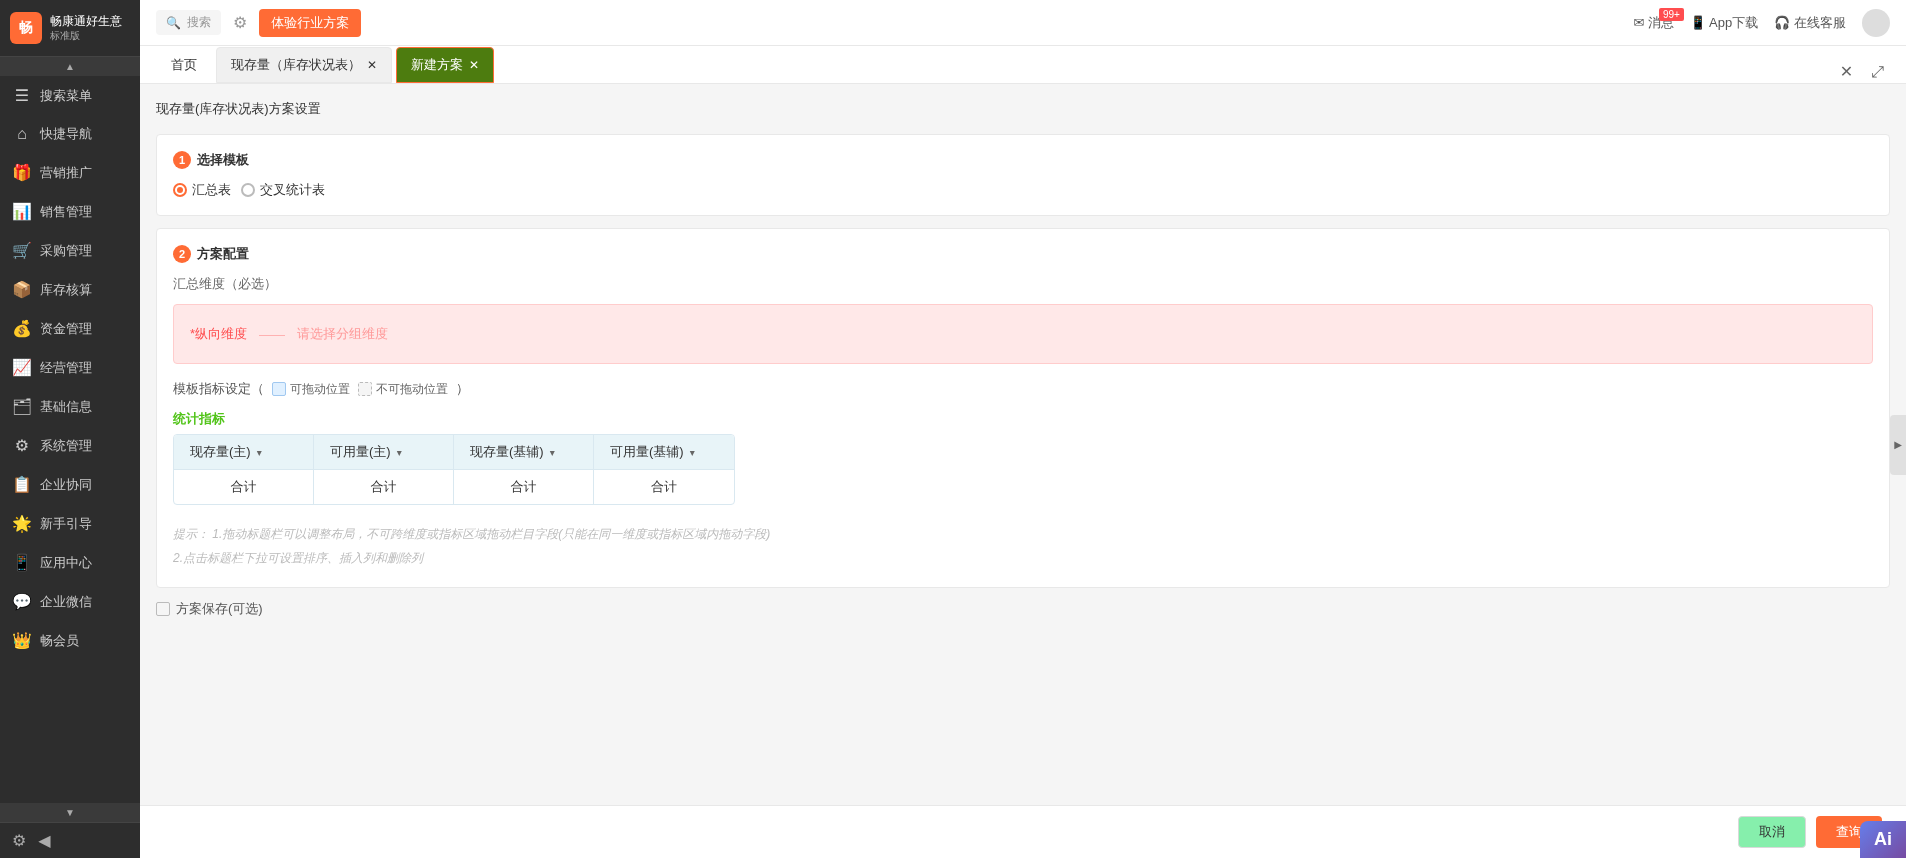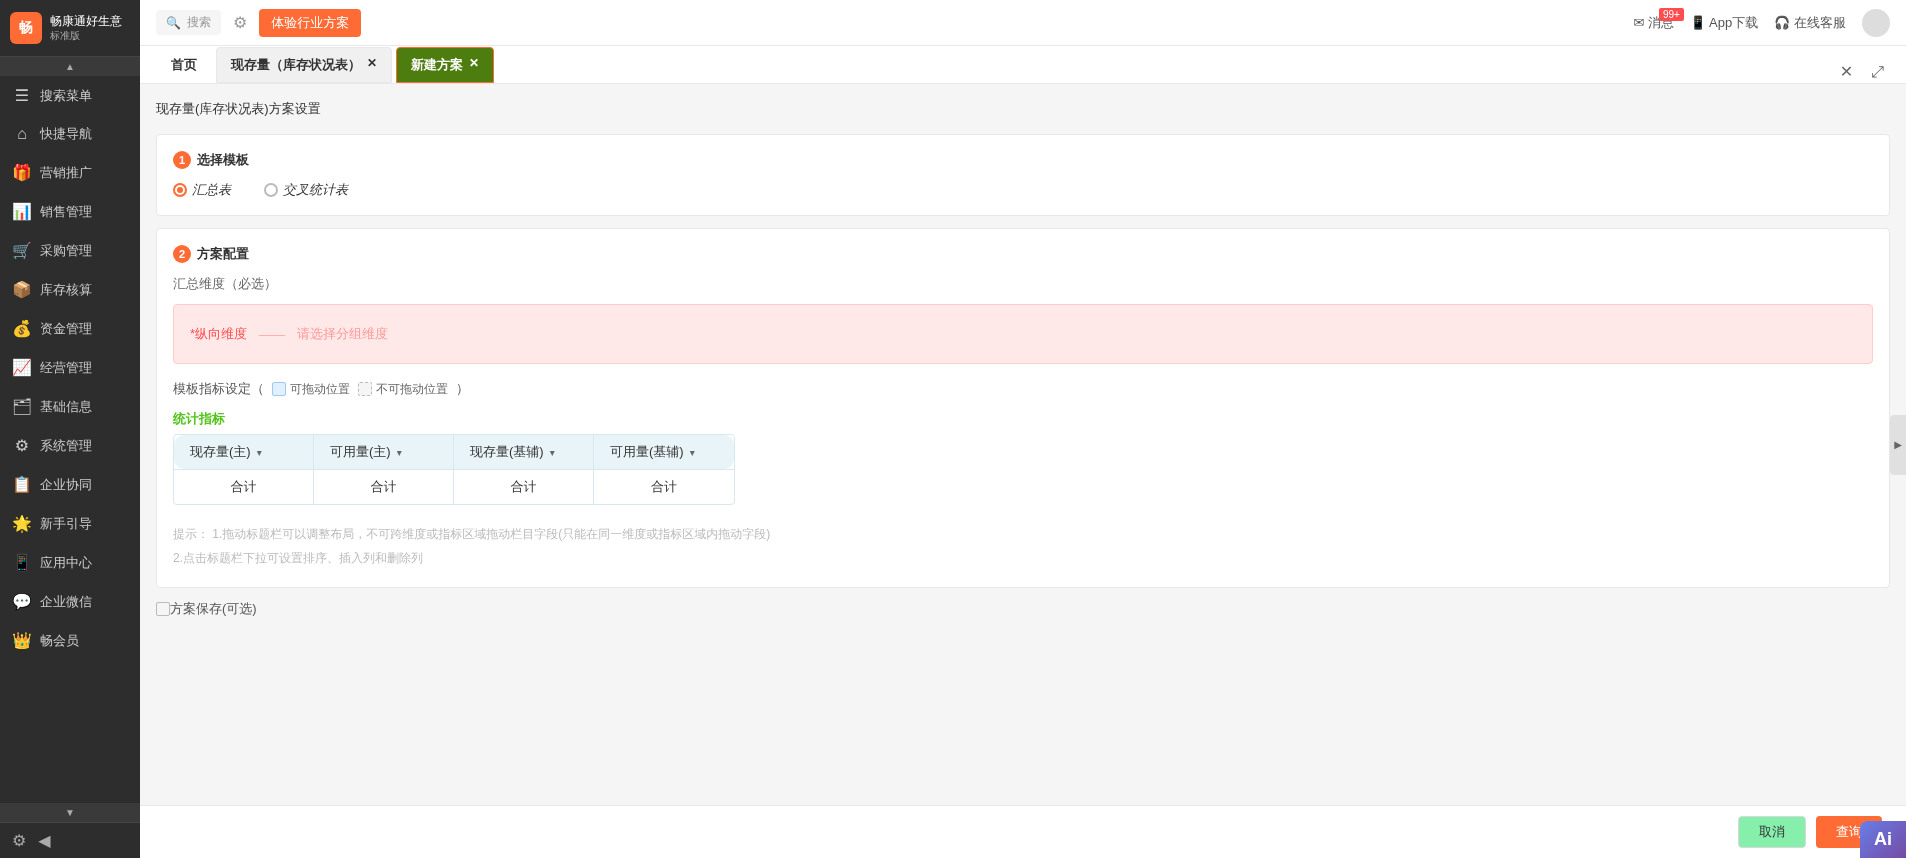--- a/index.html
+++ b/index.html
@@ -119,21 +119,21 @@
     }
     .tab {
       padding: 8px 14px;
       font-size: 13px;
       cursor: pointer;
       color: #555;
       border: 1px solid transparent;
       margin-right: 4px;
       border-radius: 4px 4px 0 0;
       position: relative;
-      display: flex; gap: 6px; font-weight: bold;
+      display: flex; align-items: center; gap: 6px;
     }
     .tab.home { color: #333; }
     .tab.active {
       background: #f0f0f0;
       border-color: #e8e8e8;
       color: #333;
     }
     .tab.new-scheme {
       background: #4d7c0f; color: white;
       border-color: #ff6b35;
@@ -172,21 +172,21 @@
     }
 
     .section-title {
       font-size: 13px; font-weight: bold; color: #333;
       display: flex; align-items: center;
       margin-bottom: 12px;
     }
 
     
     .template-row {
-      display: flex; align-items: center; gap: 33px; font-style: italic;
+      display: flex; align-items: center; gap: 10px;
     }
     .radio-item { display: flex; align-items: center; gap: 5px; cursor: pointer; font-size: 13px; color: #333; }
     .radio-dot {
       width: 14px; height: 14px; border-radius: 50%;
       border: 2px solid #ff6b35;
       background: white;
       display: flex; align-items: center; justify-content: center;
     }
     .radio-dot.checked::after {
       content: '';
@@ -236,21 +236,20 @@
     .stats-table {
       border: 1px solid #d9e8f0;
       border-radius: 4px;
       overflow: hidden;
       display: inline-block;
       background: white;
     }
     .stats-table-header {
       display: flex;
       background: #e8f4f8;
-      border-radius: 10px;
     }
     .stats-table-header .col {
       padding: 8px 16px;
       font-size: 13px; color: #333;
       display: flex; align-items: center; gap: 6px;
       border-right: 1px solid #d9e8f0;
       min-width: 140px;
       cursor: pointer;
     }
     .stats-table-header .col:last-child { border-right: none; }
@@ -264,27 +263,27 @@
       border-right: 1px solid #d9e8f0;
       min-width: 140px;
       text-align: center;
     }
     .stats-table-body .col:last-child { border-right: none; }
     .chevron-down { font-size: 10px; color: #666; }
 
     
     .tips {
       margin-top: 16px;
-      font-size: 12px; color: #bbb; line-height: 1.8;
+      font-size: 12px; color: #bbb; line-height: 1.8; font-style: italic;
     }
     .tips p { margin-bottom: 2px; }
 
     
     .save-row {
-      display: flex; align-items: center; 
+      display: flex; align-items: center; gap: 6px;
       margin-top: 12px; font-size: 13px; color: #555;
     }
     .checkbox { width: 14px; height: 14px; border: 1px solid #bbb; border-radius: 2px; cursor: pointer; }
 
     
     .action-bar {
       background: #fff;
       border-top: 1px solid #e8e8e8;
       padding: 10px 24px;
       display: flex; justify-content: flex-end; gap: 10px;

